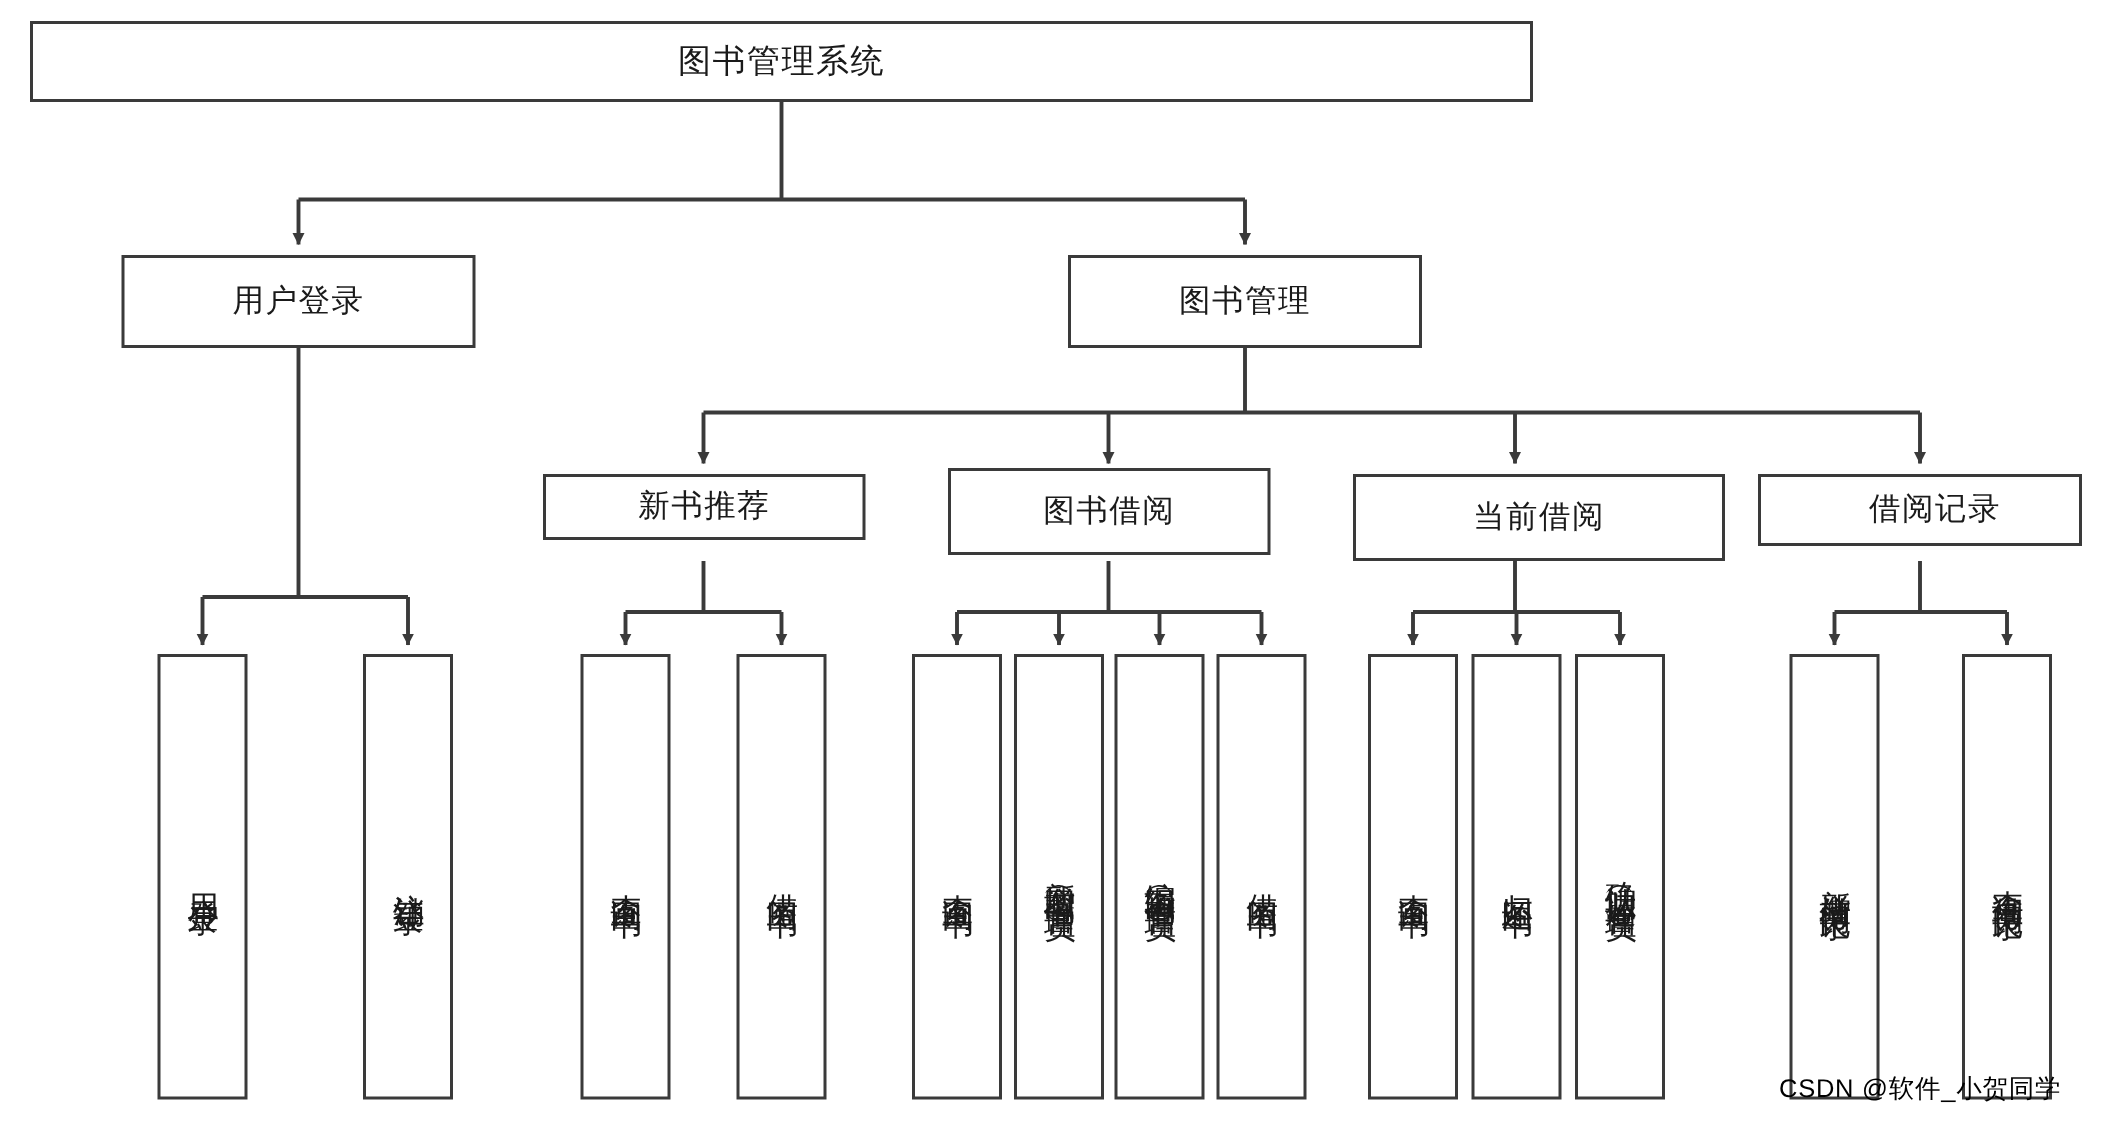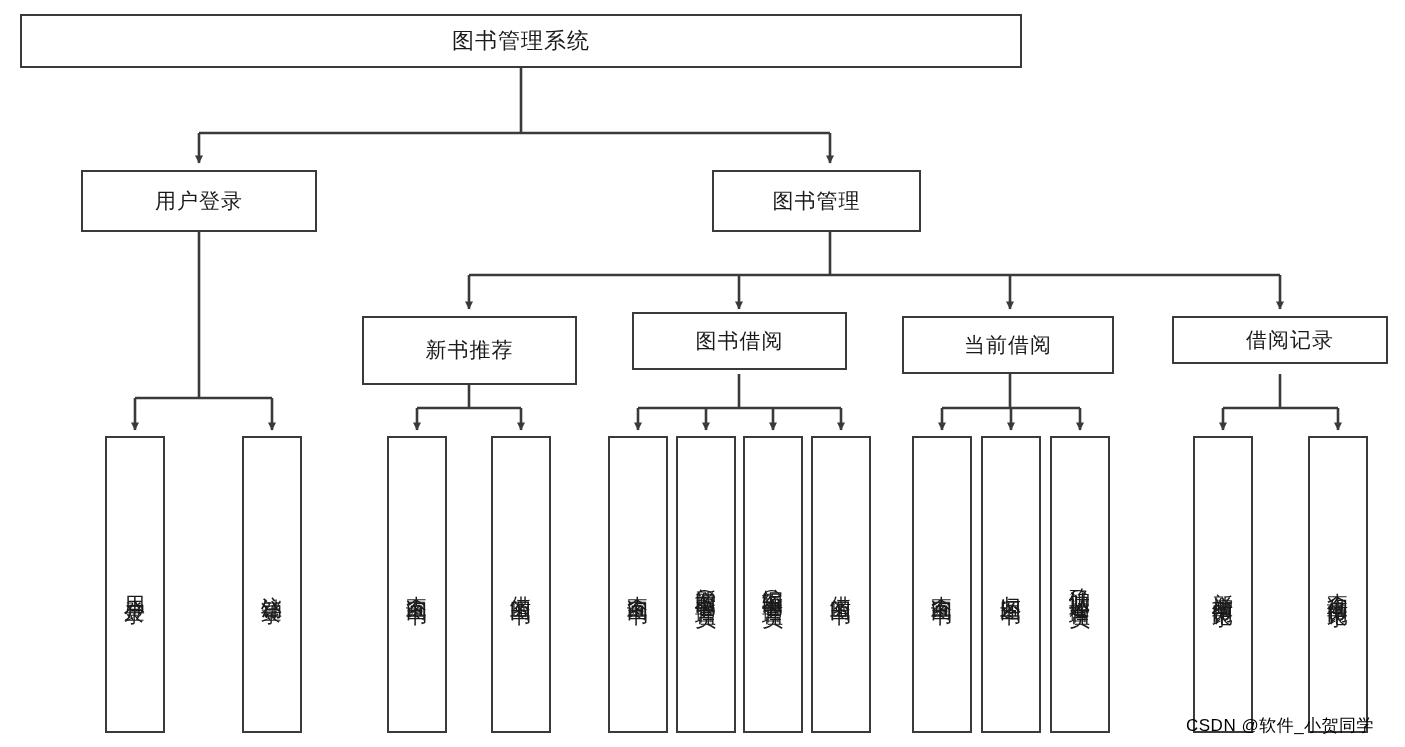--- a/index.html
+++ b/index.html
@@ -133,33 +133,33 @@
   </svg>
 
   <div class="node root horiz" style="left:20px; top:14px; width:1002px; height:54px;">
     <span class="node-label">图书管理系统</span>
   </div>
 
   <div class="node horiz" style="left:81px; top:170px; width:236px; height:62px;">
     <span class="node-label">用户登录</span>
   </div>
 
-  <div class="node horiz" style="left:712px; top:170px; width:209px; height:62px;">
+  <div class="node horiz" style="left:712px; top:170px; width:236px; height:62px;">
     <span class="node-label">图书管理</span>
   </div>
 
-  <div class="node horiz" style="left:362px; top:316px; width:215px; height:69px;">
+  <div class="node horiz" style="left:362px; top:316px; width:215px; height:44px;">
     <span class="node-label">新书推荐</span>
   </div>
 
   <div class="node horiz" style="left:632px; top:312px; width:215px; height:58px;">
     <span class="node-label">图书借阅</span>
   </div>
 
-  <div class="node horiz" style="left:902px; top:316px; width:212px; height:58px;">
+  <div class="node horiz" style="left:902px; top:316px; width:248px; height:58px;">
     <span class="node-label">当前借阅</span>
   </div>
 
   <div class="node horiz" style="left:1172px; top:316px; width:216px; height:48px;padding-left:20px;">
     <span class="node-label">借阅记录</span>
   </div>
 
   <div class="node vert" style="left:105px; top:436px; width:60px; height:297px;">
     <span class="node-label">用户登录</span>
   </div>

